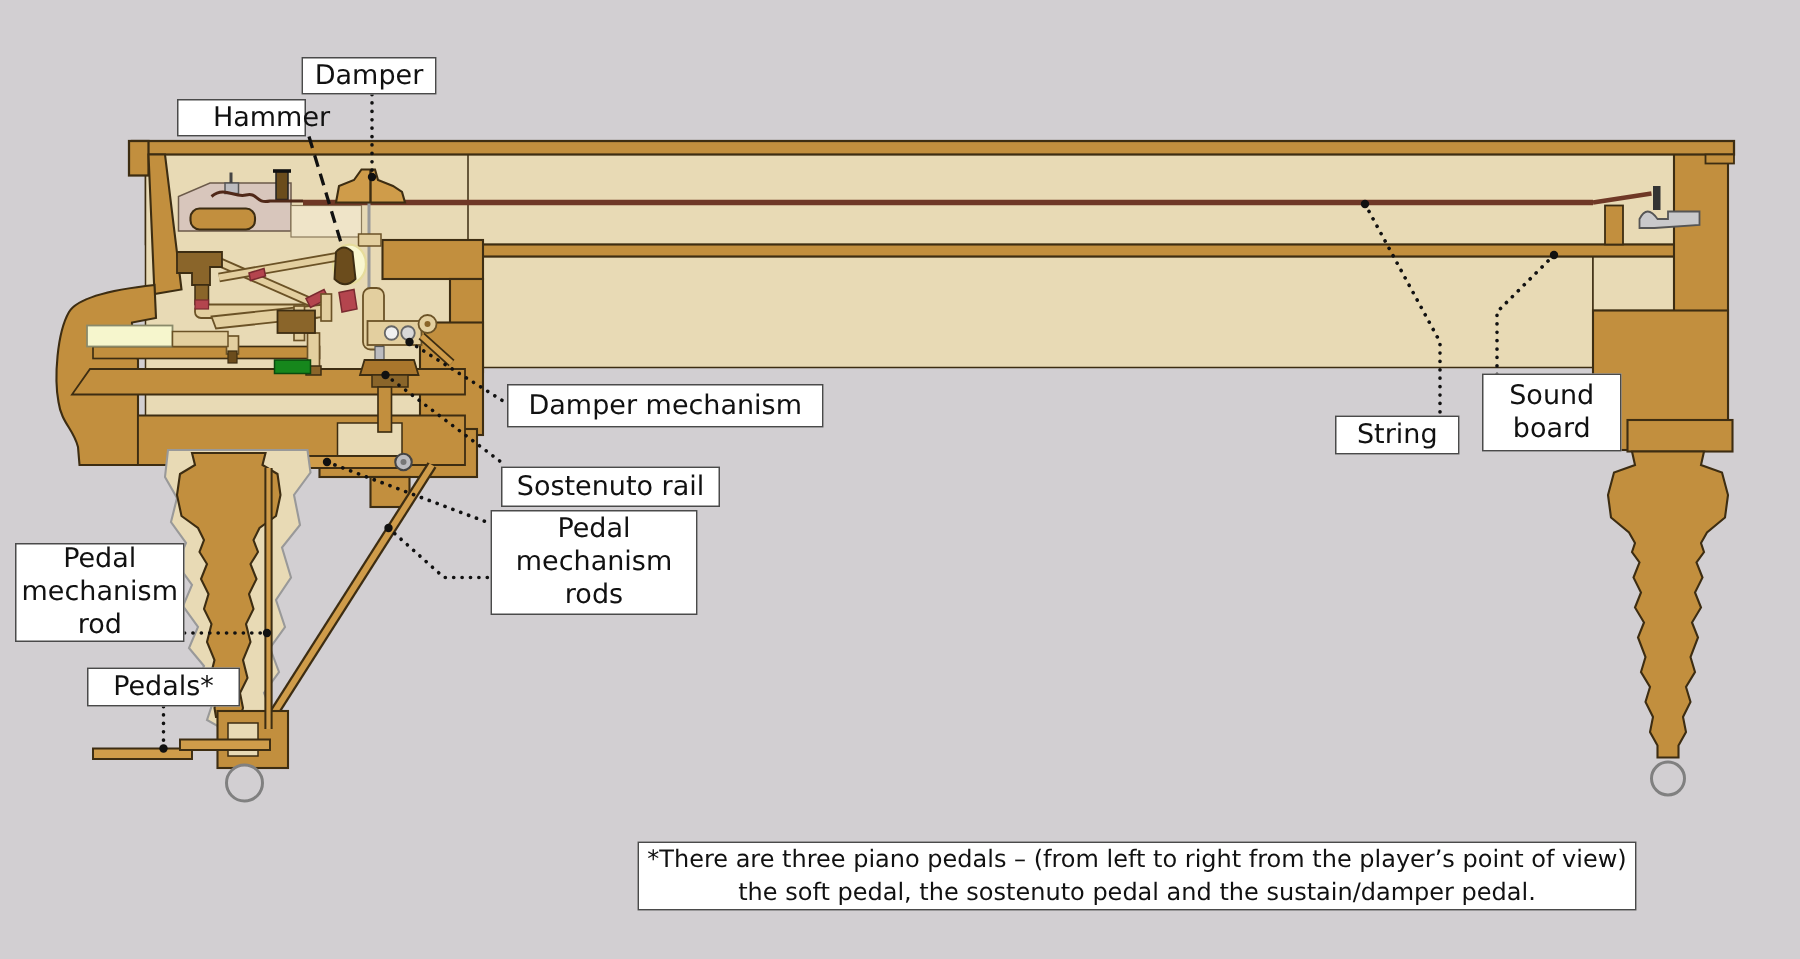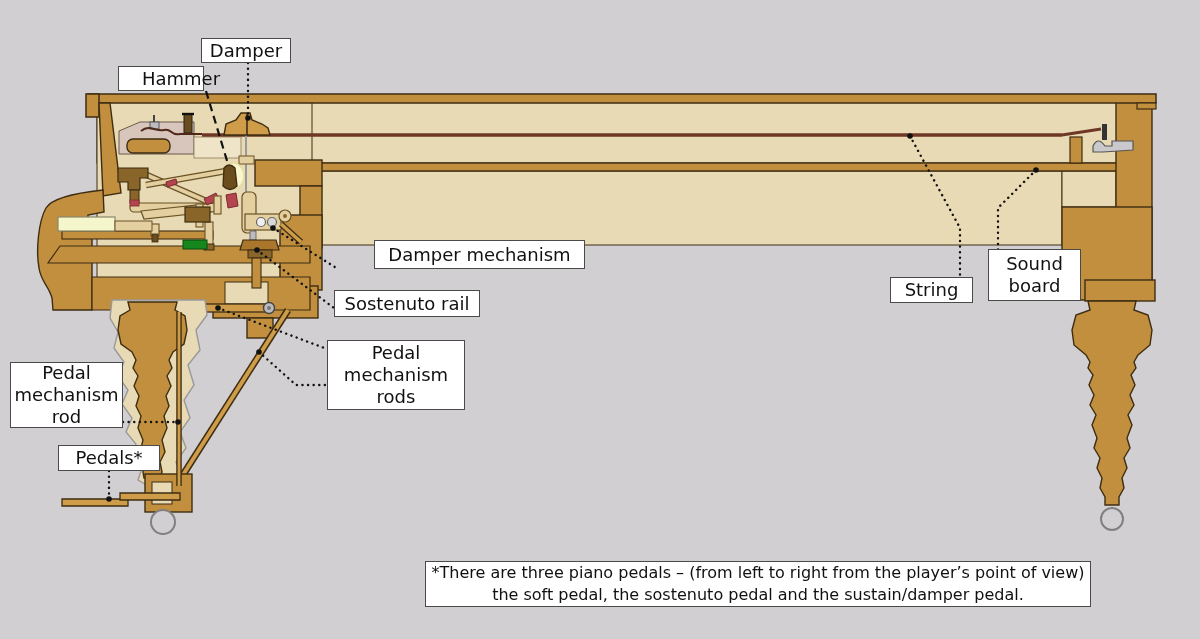--- a/index.html
+++ b/index.html
@@ -192,22 +192,22 @@
     <circle cx="109" cy="499" r="2.8" fill="#111" stroke="none"></circle>
     <path d="M910,136 L960,228 V277" stroke-width="2.4" stroke-dasharray="0.1 5.5" stroke-linecap="round"></path>
     <circle cx="910" cy="136" r="2.8" fill="#111" stroke="none"></circle>
     <path d="M1036,170 L998,208 V265" stroke-width="2.4" stroke-dasharray="0.1 5.5" stroke-linecap="round"></path>
     <circle cx="1036" cy="170" r="2.8" fill="#111" stroke="none"></circle>
   </g>
 </svg>
 
 <div class="callout" style="left:201px;top:38px;width:90px;height:25px;">Damper</div>
 <div class="callout" style="left:118px;top:66px;width:86px;height:25px;padding-left:44px;">Hammer</div>
-<div class="callout" style="left:338px;top:240px;width:211px;height:29px;margin-left:36px;">Damper mechanism</div>
-<div class="callout" style="left:334px;top:290px;width:146px;height:27px;">Sostenuto rail</div>
+<div class="callout" style="left:338px;top:256px;width:211px;height:29px;">Damper mechanism</div>
+<div class="callout" style="left:334px;top:311px;width:146px;height:27px;">Sostenuto rail</div>
 <div class="callout" style="left:327px;top:340px;width:138px;height:70px;">Pedal mechanism rods</div>
 <div class="callout" style="left:10px;top:362px;width:113px;height:66px;text-align:center;">Pedal mechanism rod</div>
 <div class="callout" style="left:58px;top:445px;width:102px;height:26px;">Pedals*</div>
 <div class="callout" style="left:890px;top:277px;width:83px;height:26px;">String</div>
 <div class="callout" style="left:988px;top:249px;width:93px;height:52px;">Sound board</div>
 
 <div class="footnote" style="left:425px;top:561px;width:666px;height:46px;">
   <div>*There are three piano pedals – (from left to right from the player’s point of view)</div>
   <div>the soft pedal, the sostenuto pedal and the sustain/damper pedal.</div>
 </div>

